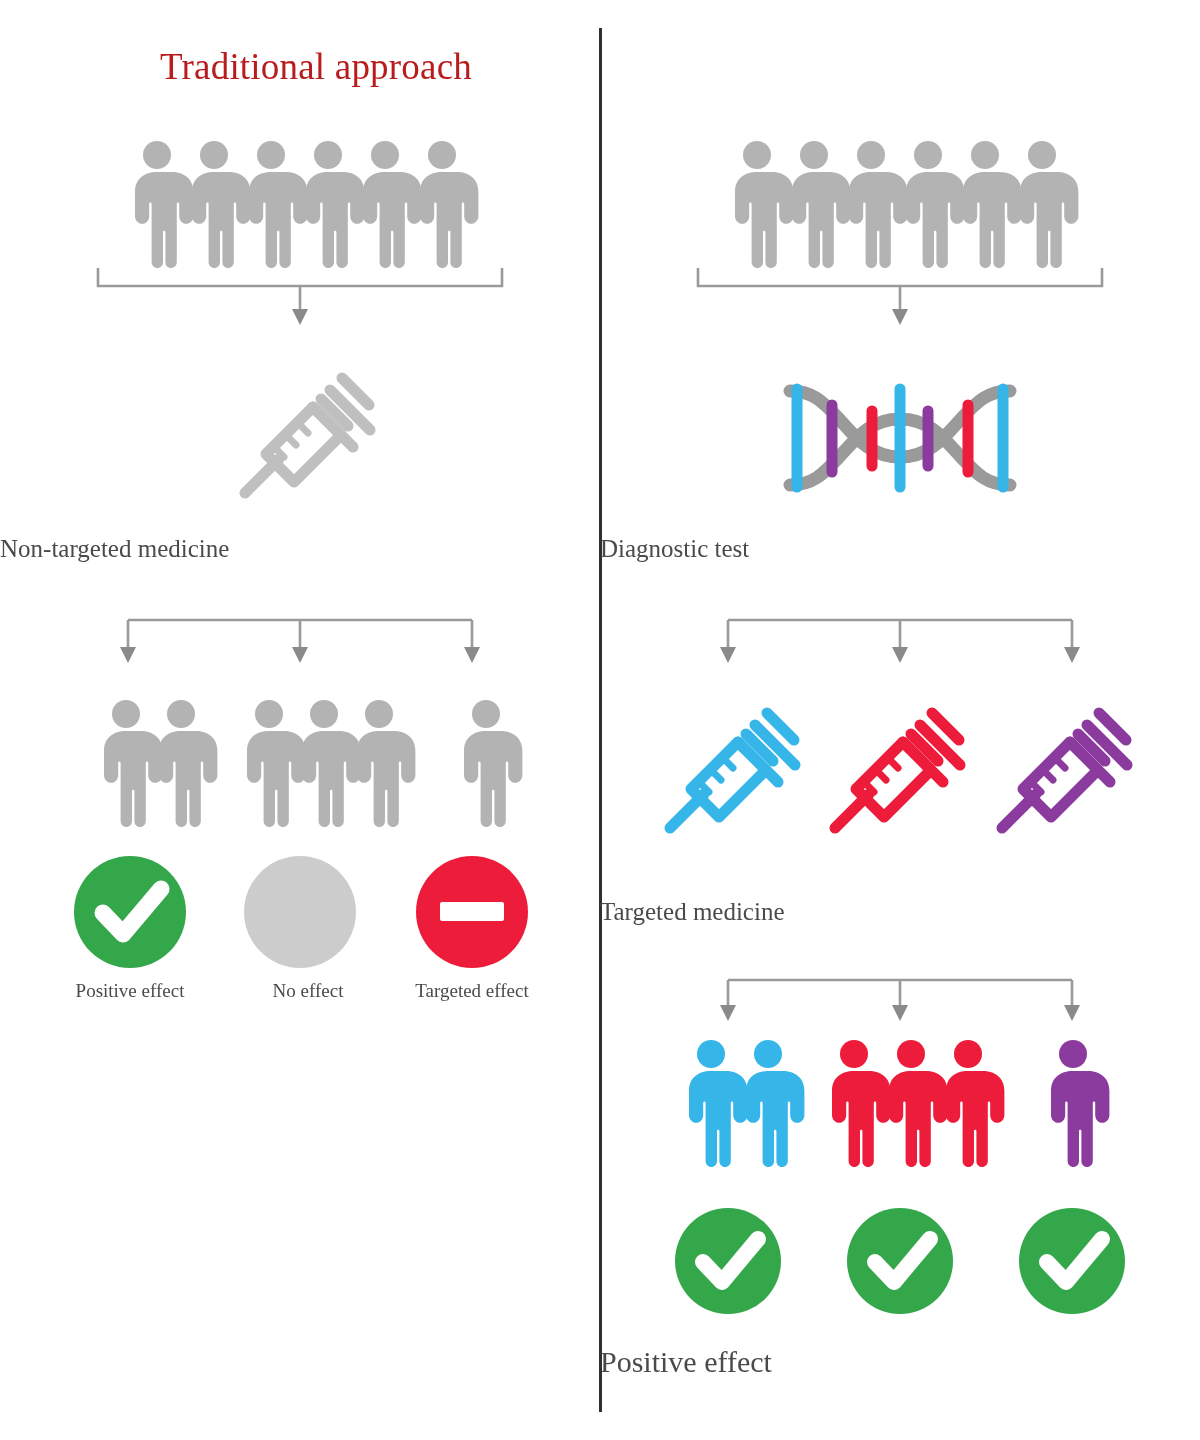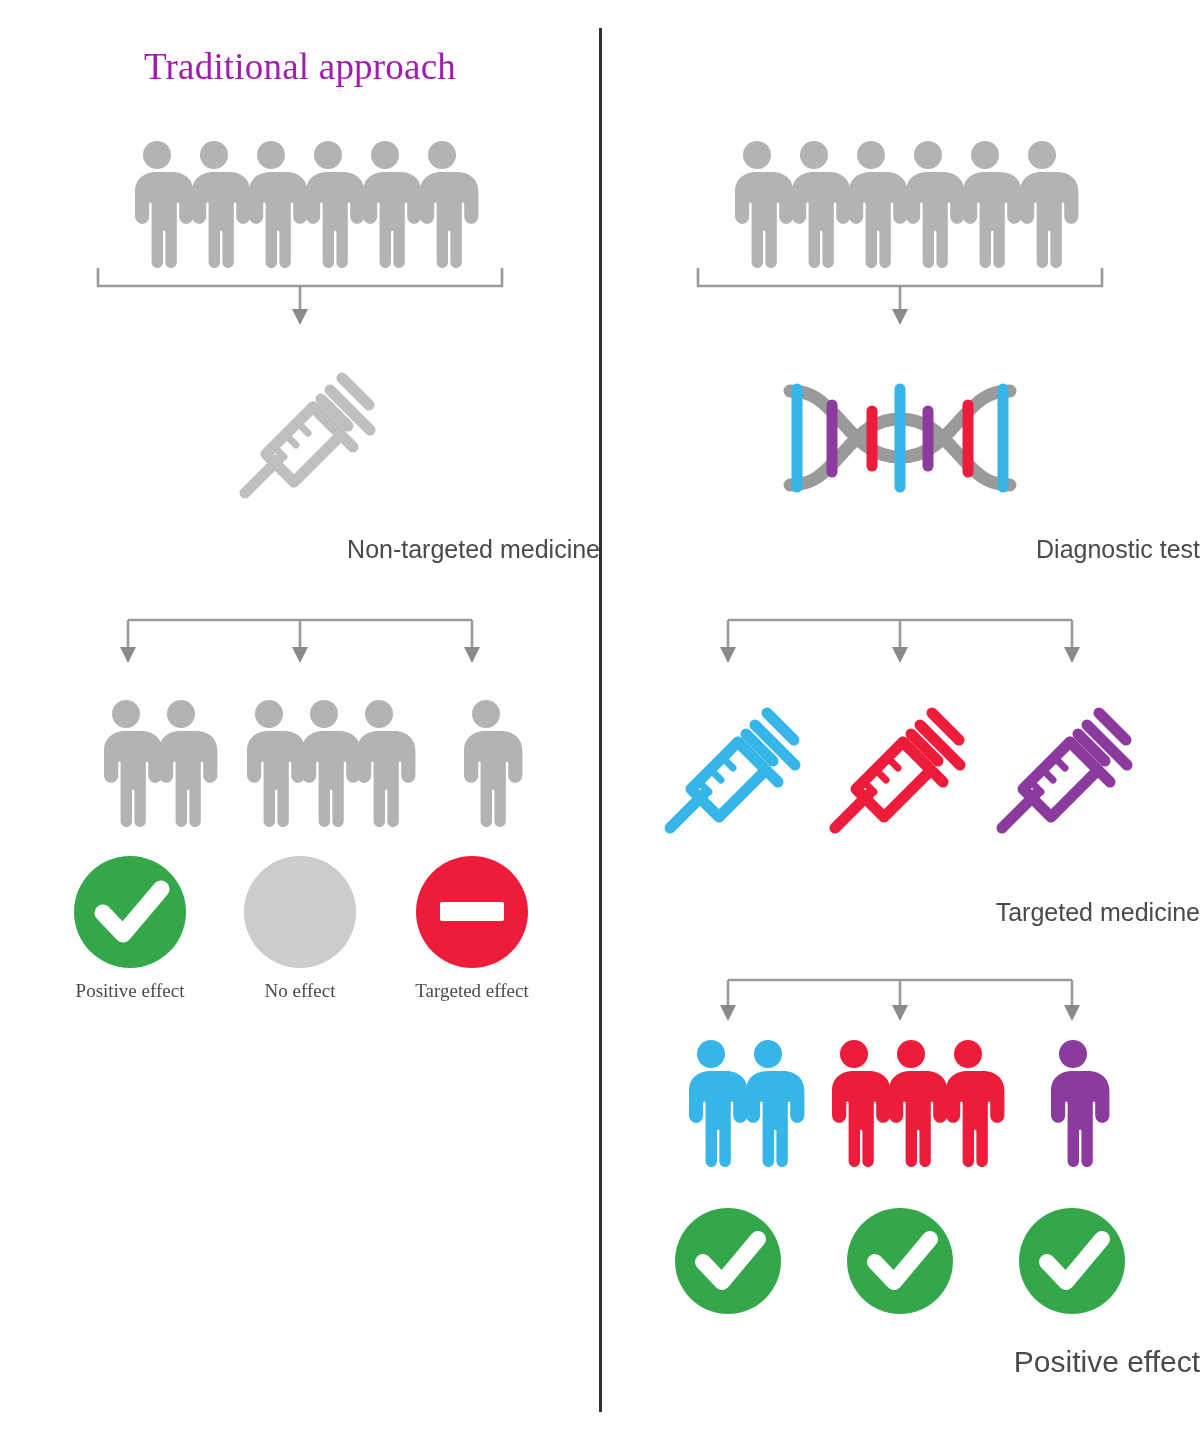--- a/index.html
+++ b/index.html
@@ -33,36 +33,36 @@
     position: absolute;
     top: 0;
     width: 600px;
     height: 1440px;
   }
   .col-left  { left: 0; }
   .col-right { left: 600px; }
 
   .heading {
     position: absolute;
-    left: 0;
+    left: 16px;
     width: 600px;
     text-align: center;
     font-family: "Liberation Serif", "DejaVu Serif", serif;
     font-size: 37px;
     font-weight: 400;
-    color: #a21caf;
+    color: #b91c1c;
     letter-spacing: 0.2px;
     white-space: nowrap;
   }
   .caption {
     position: absolute;
     left: 0;
     width: 600px;
-    text-align: right;
-    font-family: Liberation Sans, sans-serif;
+    text-align: left;
+    font-family: Liberation Serif, serif;
     font-weight: 400;
     color: #4a4a4a;
     white-space: nowrap;
   }
   .cap-md { font-size: 25px; }
   .cap-lg { font-size: 30px; }
 
   .small-label {
     position: absolute;
     text-align: center;
@@ -192,21 +192,21 @@
       </g>
       <g>
         <circle cx="472" cy="912" r="56" fill="#ec1c3a"></circle>
         <rect x="440" y="902" width="64" height="19" rx="2" fill="#ffffff"></rect>
       </g>
     </svg>
 
     <div class="caption cap-md" style="top:535px;">Non-targeted medicine</div>
 
     <div class="small-label" style="left:30px; top:980px; width:200px;">Positive effect</div>
-    <div class="small-label" style="left:200px; top:980px; width:200px;">No effect</div>
+    <div class="small-label" style="left:208px; top:980px; width:200px;">No effect</div>
     <div class="small-label" style="left:372px; top:980px; width:200px;">Targeted effect</div>
   </div>
 
   <div class="col col-right">
 
 
     <svg class="svg-layer" width="600" height="1440" viewBox="0 0 600 1440">
       <defs>
         <g id="personR">
           <circle cx="26" cy="14" r="14"></circle>

